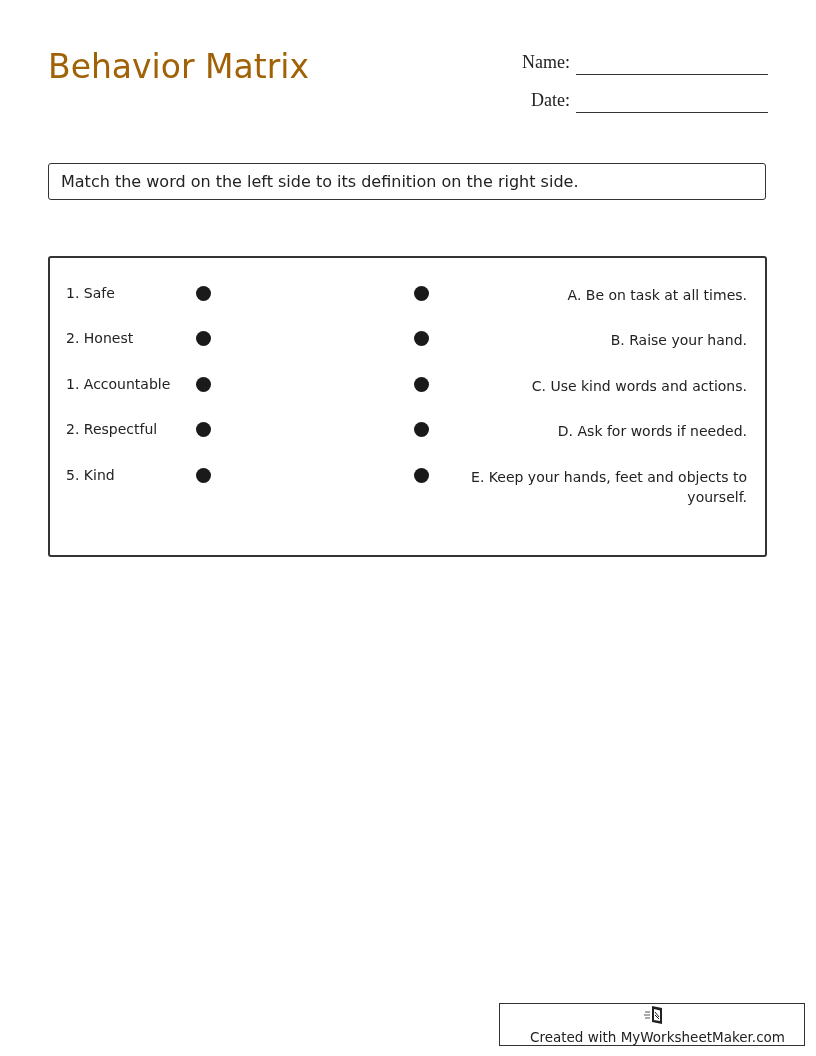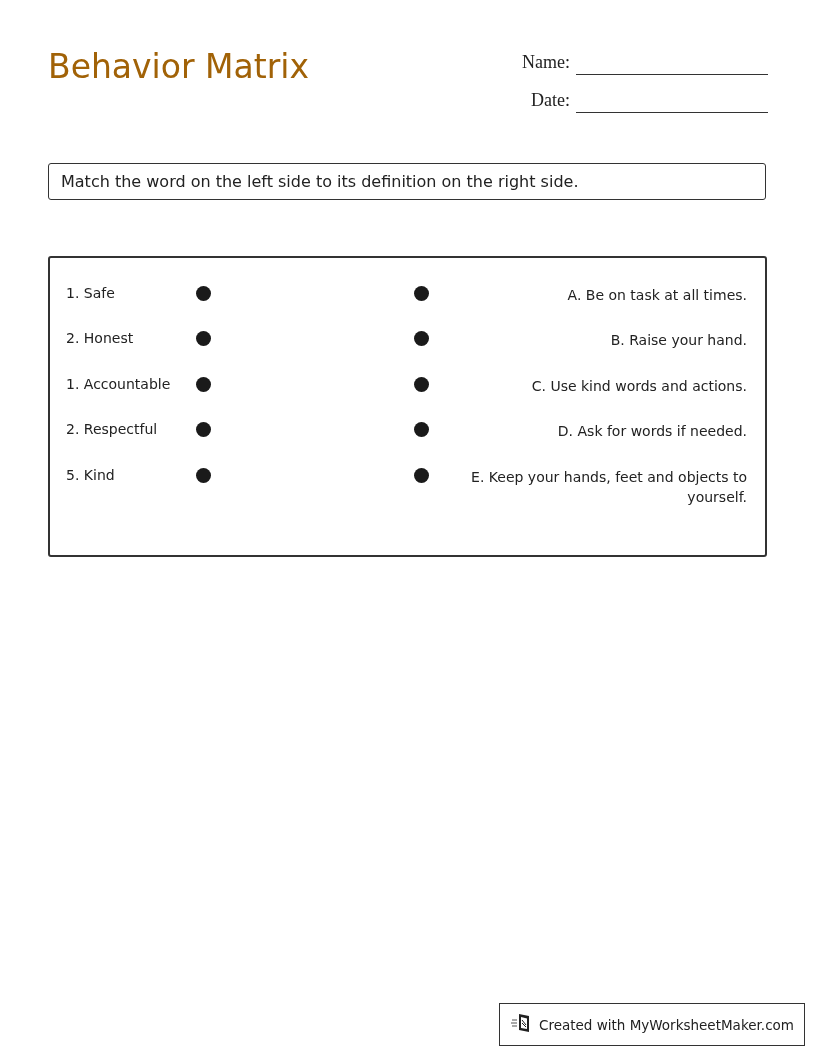--- a/index.html
+++ b/index.html
@@ -11,21 +11,21 @@
   .field-name { top: 52px; }
   .field-date { top: 90px; }
   .instructions { position: absolute; left: 48px; top: 163px; width: 718px; height: 37px; border: 1px solid #333; border-radius: 3px; box-sizing: border-box; font-size: 16px; padding-left: 12px; display: flex; align-items: center; color: #222; }
   .matrix { position: absolute; left: 48px; top: 231px; width: 719px; height: 301px; border: 2px solid #333; border-radius: 3px; box-sizing: border-box; margin-top: 25px; }
   .row { position: absolute; left: 0; width: 100%; font-size: 14px; color: #222; }
   .term { position: absolute; left: 16px; top: 0; }
   .dot { position: absolute; width: 15px; height: 15px; border-radius: 50%; background: #1a1a1a; top: 1px; }
   .dot-left { left: 146px; }
   .dot-right { left: 364px; }
   .def { position: absolute; left: 407px; top: 0; width: 290px; line-height: 20px; text-indent: -15px; padding-left: 15px; box-sizing: border-box; text-align: right; }
-  .footer { position: absolute; left: 499px; top: 1003px; width: 306px; height: 43px; border: 1px solid #333; box-sizing: border-box; display: flex; align-items: center; padding-left: 11px; font-size: 13.5px; color: #222; }
+  .footer { position: absolute; left: 499px; top: 1003px; width: 306px; height: 43px; border: 1px solid #333; box-sizing: border-box; display: flex; align-items: center; padding-left: 11px; font-size: 13.5px; color: #222; flex-direction: column; }
   .footer svg { margin-right: 6px; }
 </style>
 </head>
 <body>
 
 <div class="title">Behavior Matrix</div>
 
 <div class="field field-name">
   <span class="lbl">Name:</span>
   <span class="line"></span>

